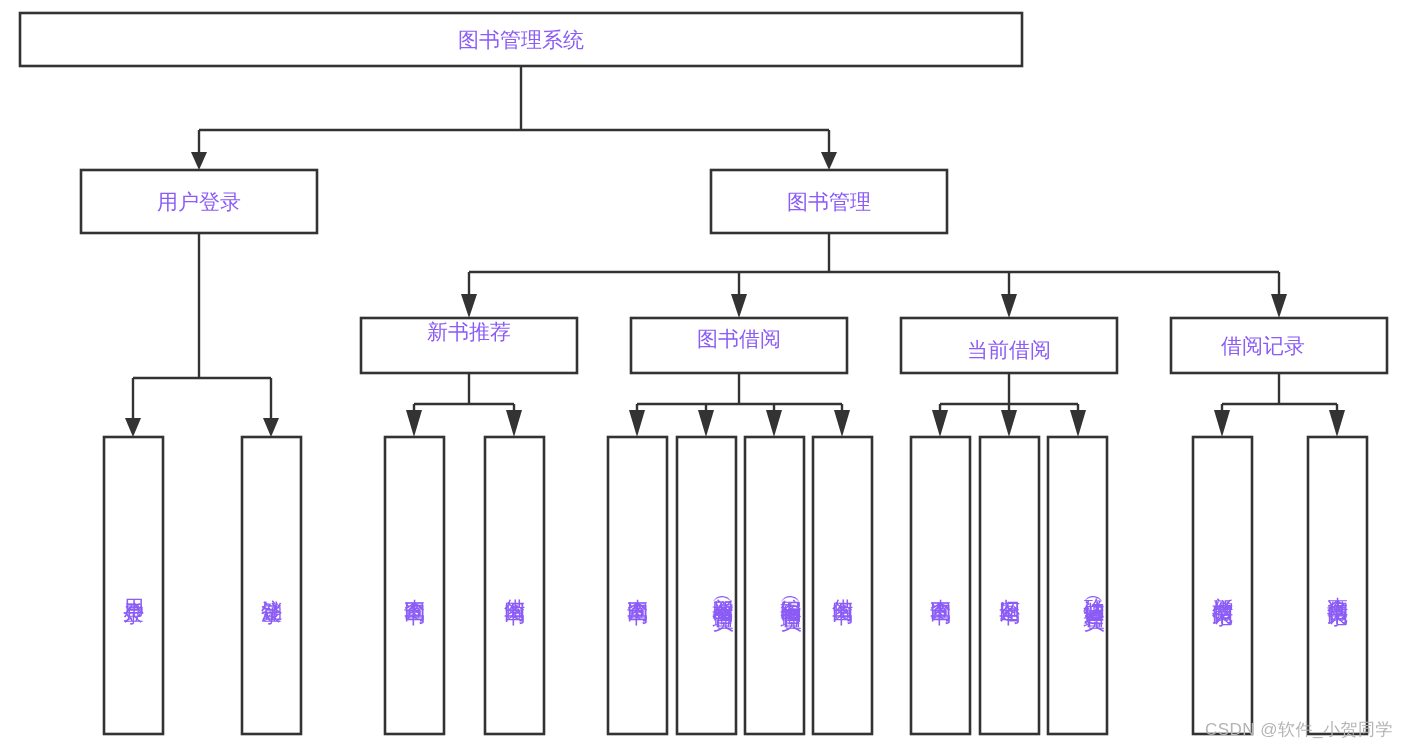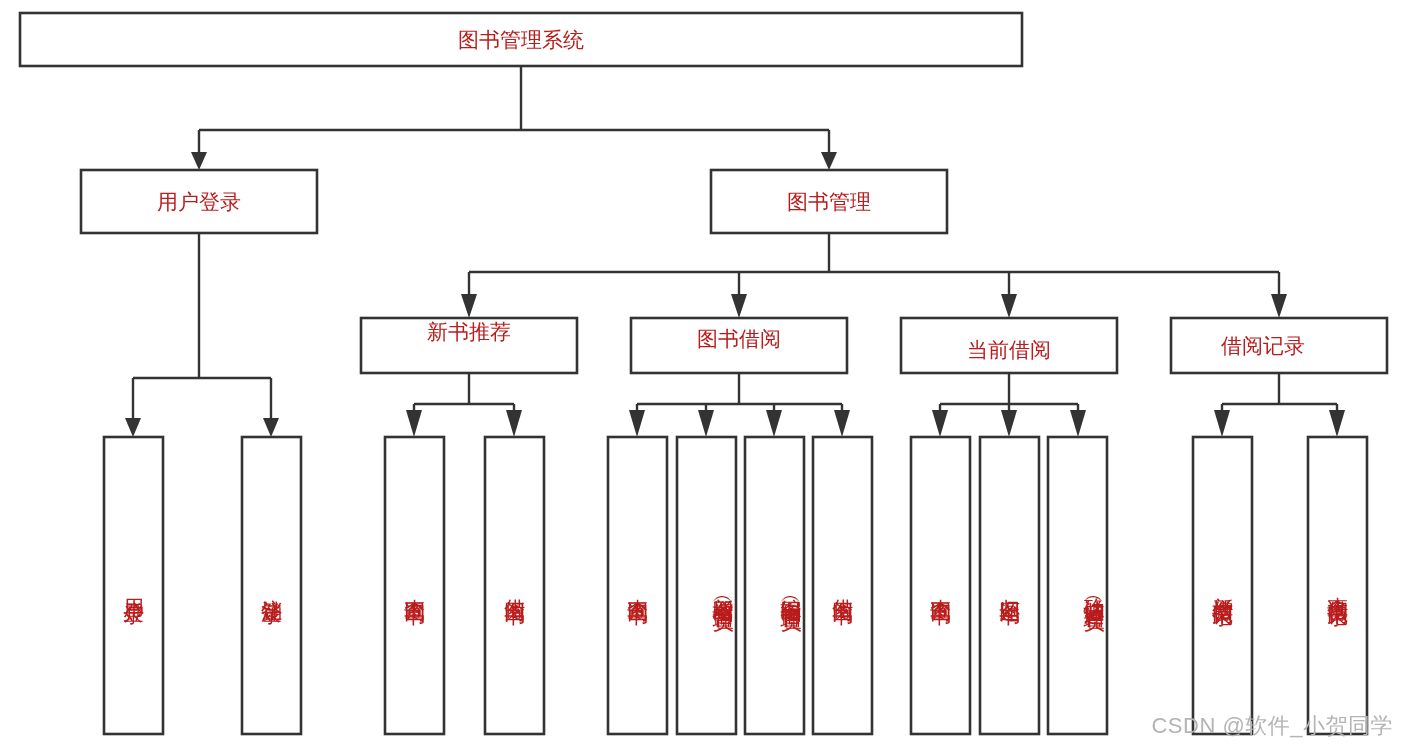--- a/index.html
+++ b/index.html
@@ -38,21 +38,21 @@
   }
   .arrow-head {
     fill: #333333;
     stroke: none;
   }
   .node-label {
     position: absolute;
     display: flex;
     align-items: center;
     justify-content: center;
-    color: #b91c1c;
+    color: #8b5cf6;
     font-family: "Liberation Sans", "DejaVu Sans", sans-serif;
     pointer-events: none;
     box-sizing: border-box;
   }
   .label-horizontal {
     font-size: 21px;
     line-height: 1.1;
     white-space: nowrap;
   }
   .label-vertical {
@@ -62,21 +62,21 @@
     letter-spacing: 2px;
     line-height: 1.25;
     white-space: nowrap;
     align-items: center;
     justify-content: center;
   }
   .watermark {
     position: absolute;
     right: 12px;
     bottom: 6px;
-    font-size: 22px;
+    font-size: 17px;
     color: #b4b4b4;
     font-family: "Liberation Sans", "DejaVu Sans", sans-serif;
     white-space: nowrap;
     letter-spacing: 0.5px;
   }
 </style>
 </head>
 <body>
 
 <div id="diagram-root">

